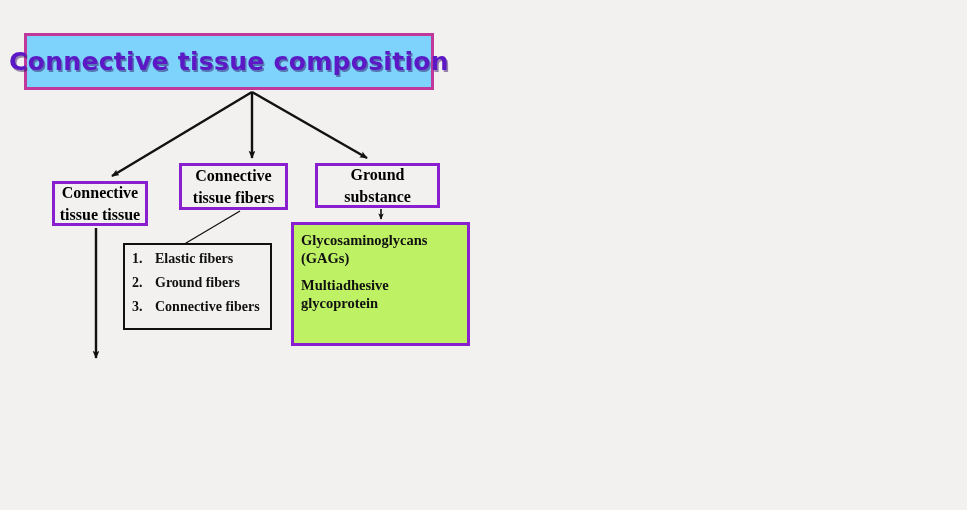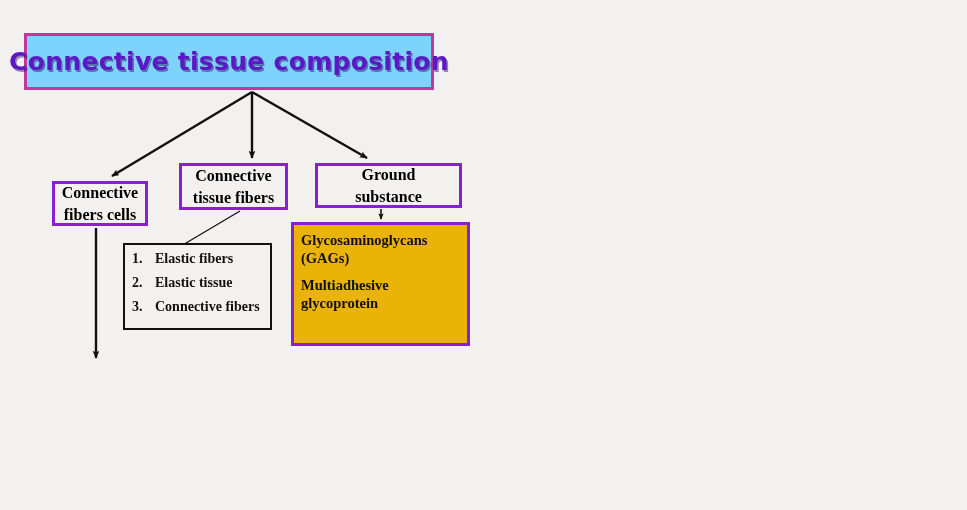--- a/index.html
+++ b/index.html
@@ -75,21 +75,21 @@
   }
   .node-fibers {
     left: 179px;
     top: 163px;
     width: 109px;
     height: 47px;
   }
   .node-ground {
     left: 315px;
     top: 163px;
-    width: 147px;
+    width: 125px;
     height: 45px;
   }
 
   
   .list-box {
     position: absolute;
     left: 123px;
     top: 243px;
     width: 149px;
     height: 87px;
@@ -111,21 +111,21 @@
     flex: 0 0 23px;
   }
 
   
   .gags-box {
     position: absolute;
     left: 291px;
     top: 222px;
     width: 179px;
     height: 124px;
-    background: #eab308;
+    background: #bef264;
     border: 3px solid #8a1fd0;
     box-sizing: border-box;
     padding: 6px 0 0 7px;
   }
   .gags-line {
     font-weight: bold;
     font-size: 14.5px;
     color: #111;
     line-height: 1.25;
     margin-bottom: 9px;
@@ -168,41 +168,41 @@
       <line x1="381" y1="209" x2="381" y2="219" stroke="#111111" stroke-width="1.6" marker-end="url(#arrowSmall)"></line>
     </g>
   </svg>
 
   <div class="title-box">
     <span class="title-text">Connective tissue composition</span>
   </div>
 
   <div class="node node-cells">
     <span>Connective</span>
-    <span>fibers cells</span>
+    <span>tissue tissue</span>
   </div>
 
   <div class="node node-fibers">
     <span>Connective</span>
     <span>tissue fibers</span>
   </div>
 
   <div class="node node-ground">
     <span>Ground</span>
     <span>substance</span>
   </div>
 
   <div class="list-box">
     <div class="list-row">
       <span class="list-num">1.</span>
       <span>Elastic fibers</span>
     </div>
     <div class="list-row">
       <span class="list-num">2.</span>
-      <span>Elastic tissue</span>
+      <span>Ground fibers</span>
     </div>
     <div class="list-row">
       <span class="list-num">3.</span>
       <span>Connective fibers</span>
     </div>
   </div>
 
   <div class="gags-box">
     <div class="gags-line">Glycosaminoglycans (GAGs)</div>
     <div class="gags-line">Multiadhesive glycoprotein</div>

